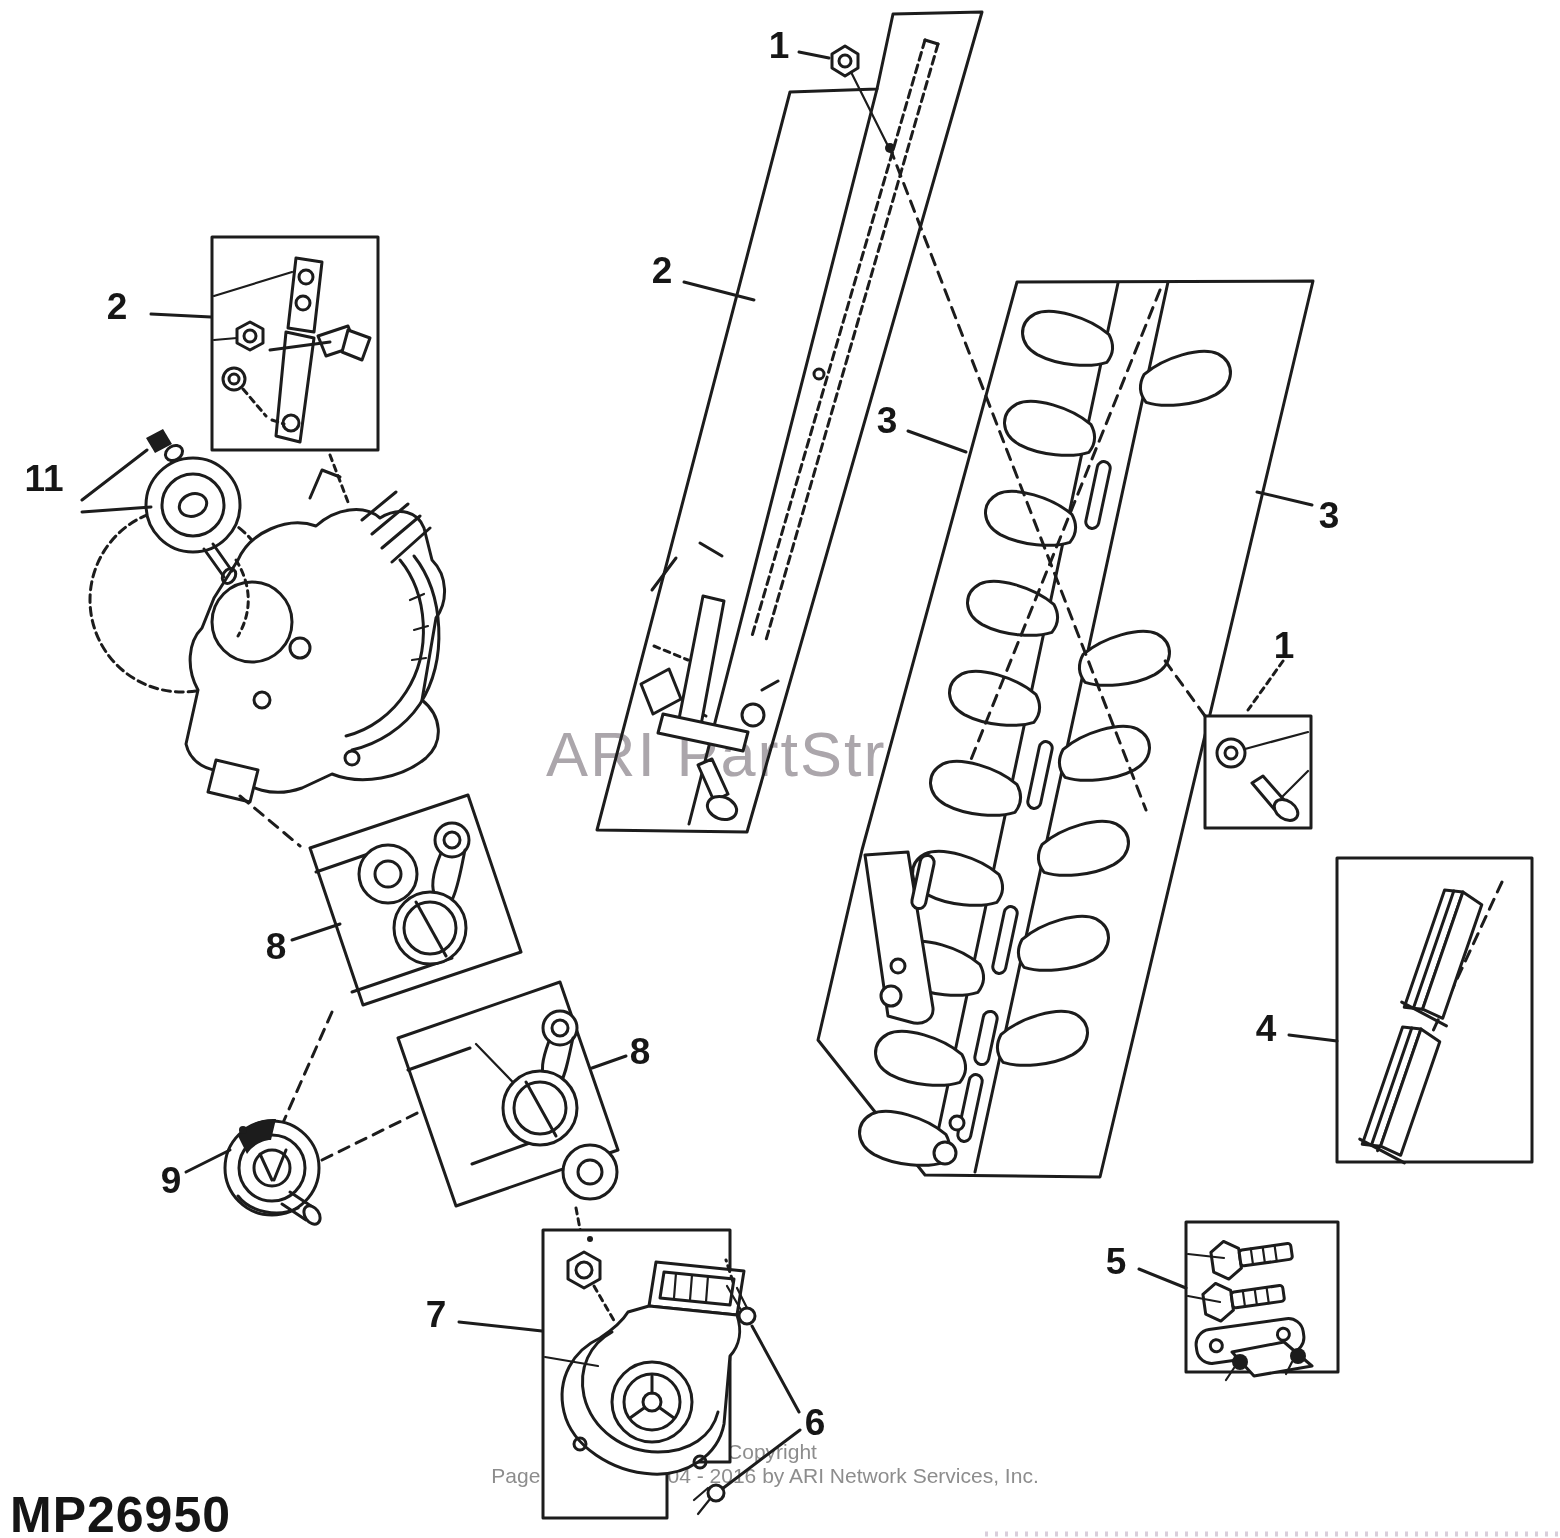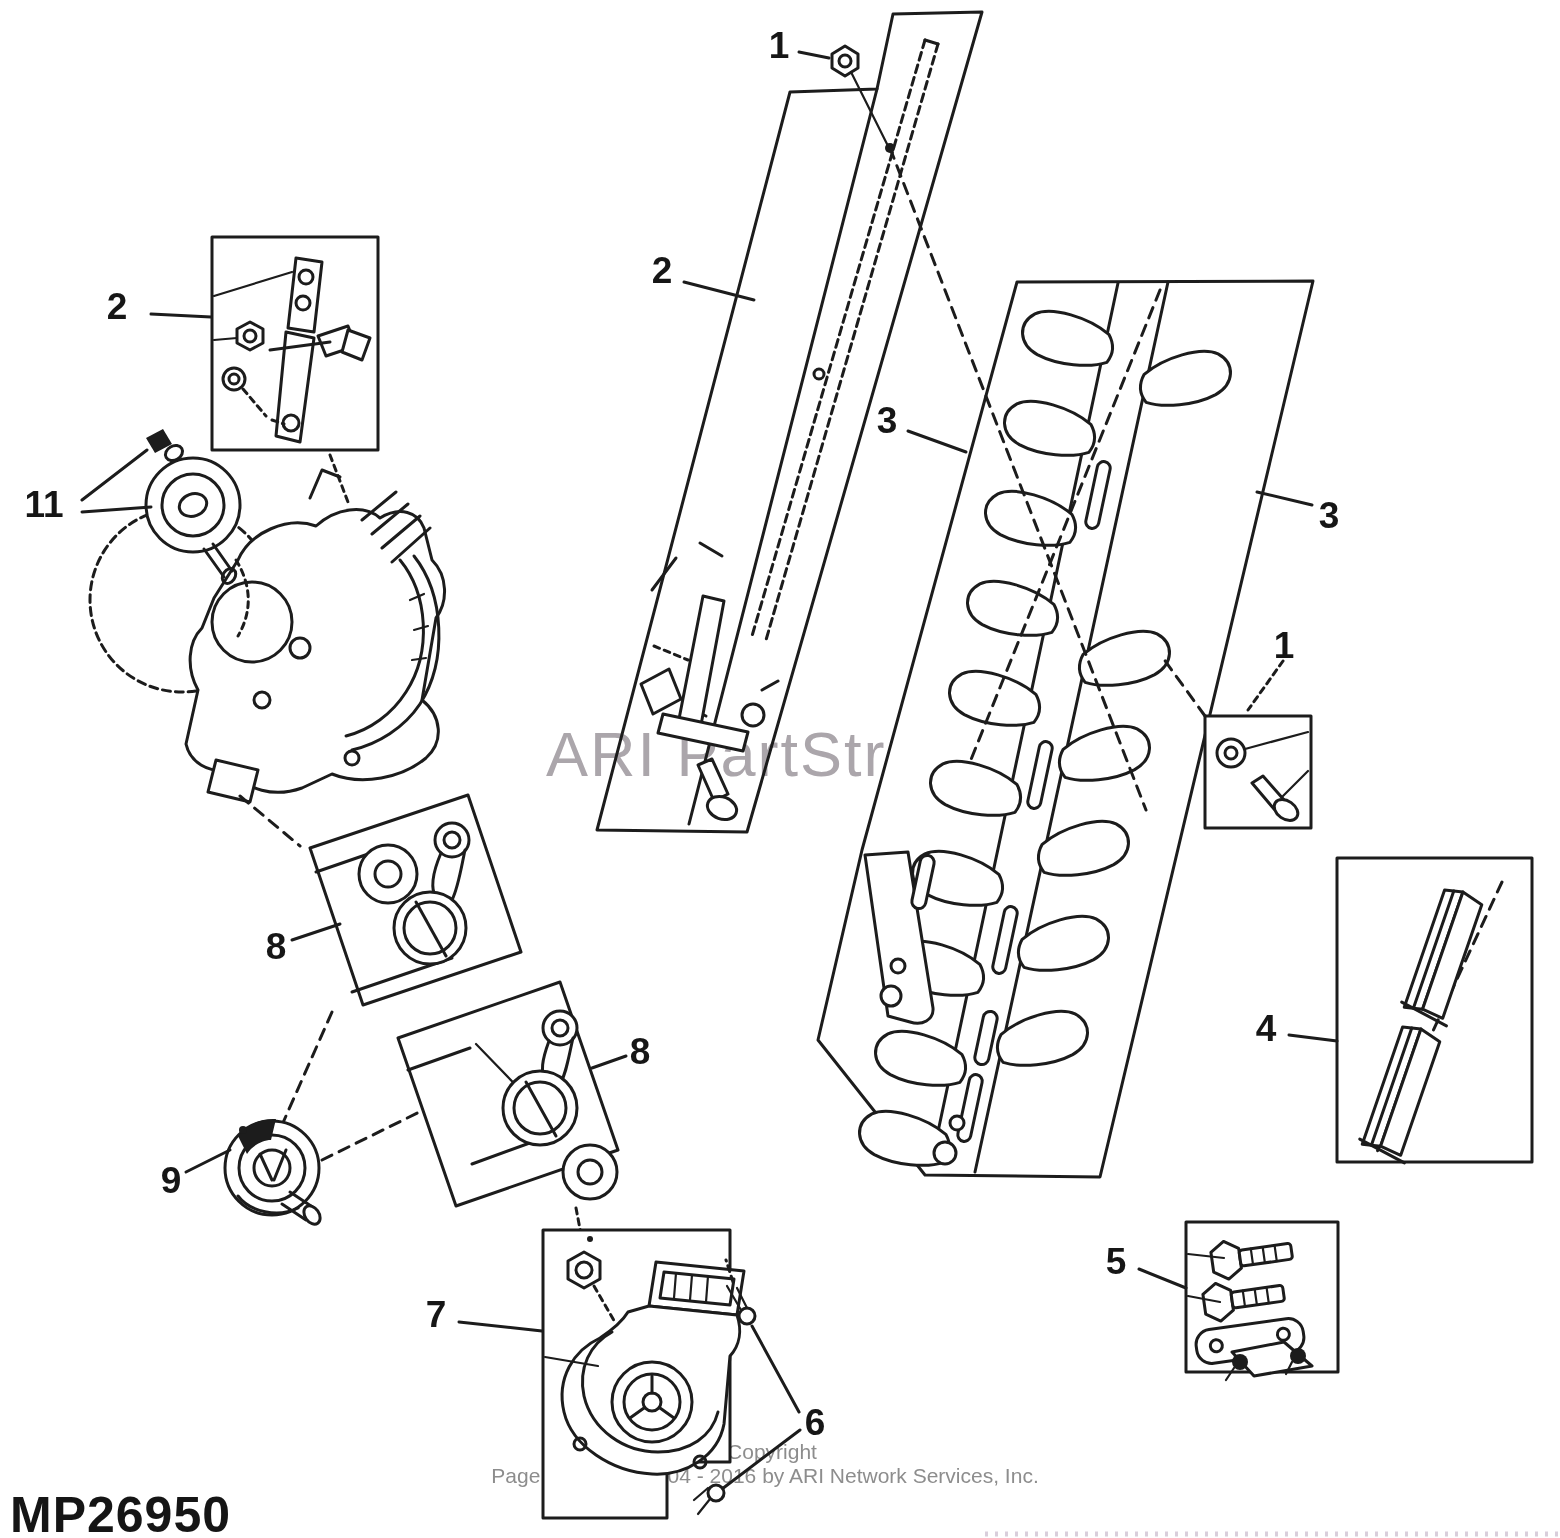--- a/index.html
+++ b/index.html
@@ -326,16 +326,16 @@
   <span class="callout" style="left:1329px;top:516px">3</span>
   <span class="callout" style="left:1284px;top:646px">1</span>
   <span class="callout" style="left:1266px;top:1029px">4</span>
   <span class="callout" style="left:1116px;top:1262px">5</span>
   <span class="callout" style="left:815px;top:1423px">6</span>
   <span class="callout" style="left:436px;top:1315px">7</span>
   <span class="callout" style="left:276px;top:947px">8</span>
   <span class="callout" style="left:640px;top:1052px">8</span>
   <span class="callout" style="left:171px;top:1181px">9</span>
   <span class="callout" style="left:117px;top:307px">2</span>
-  <span class="callout" style="left:44px;top:505px">11</span>
+  <span class="callout" style="left:44px;top:479px">11</span>
 
   <div class="mp">MP26950</div>
 </div>
 
 </body></html>

